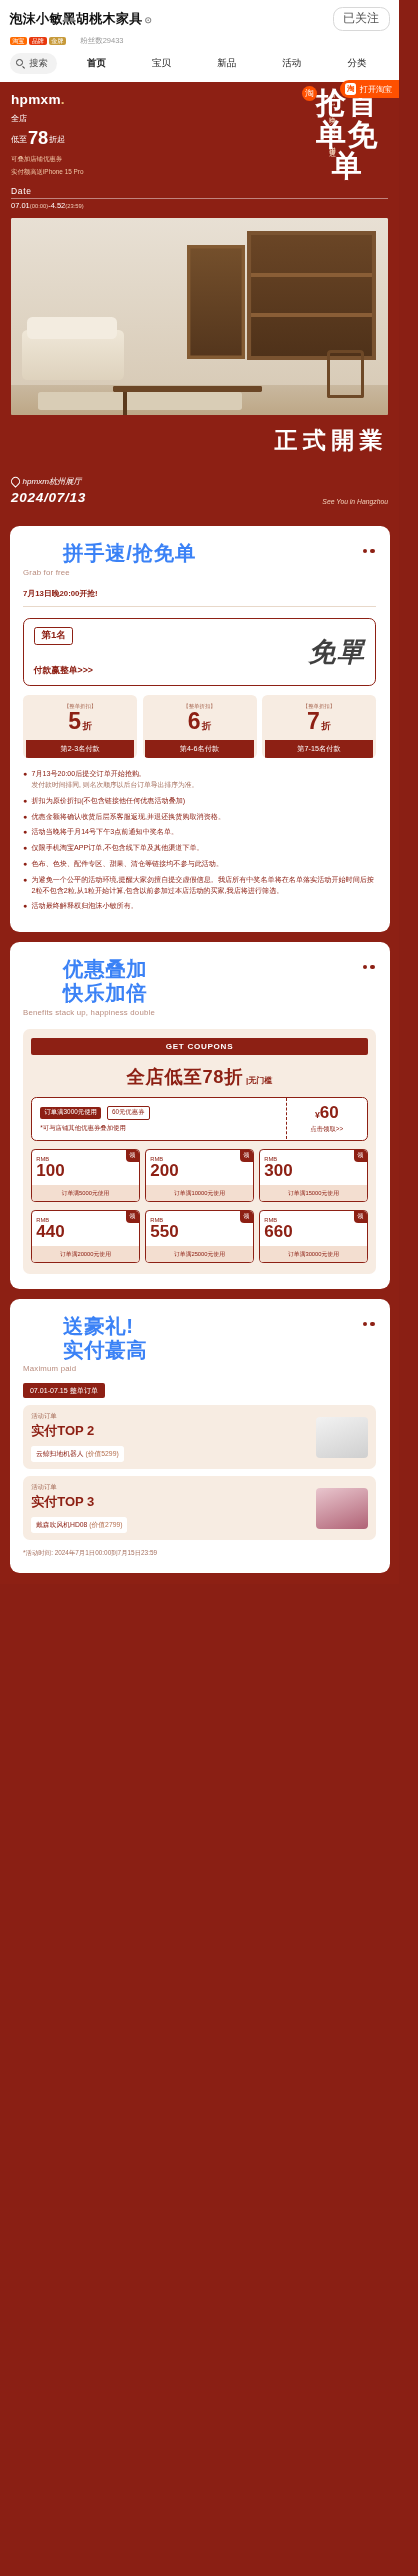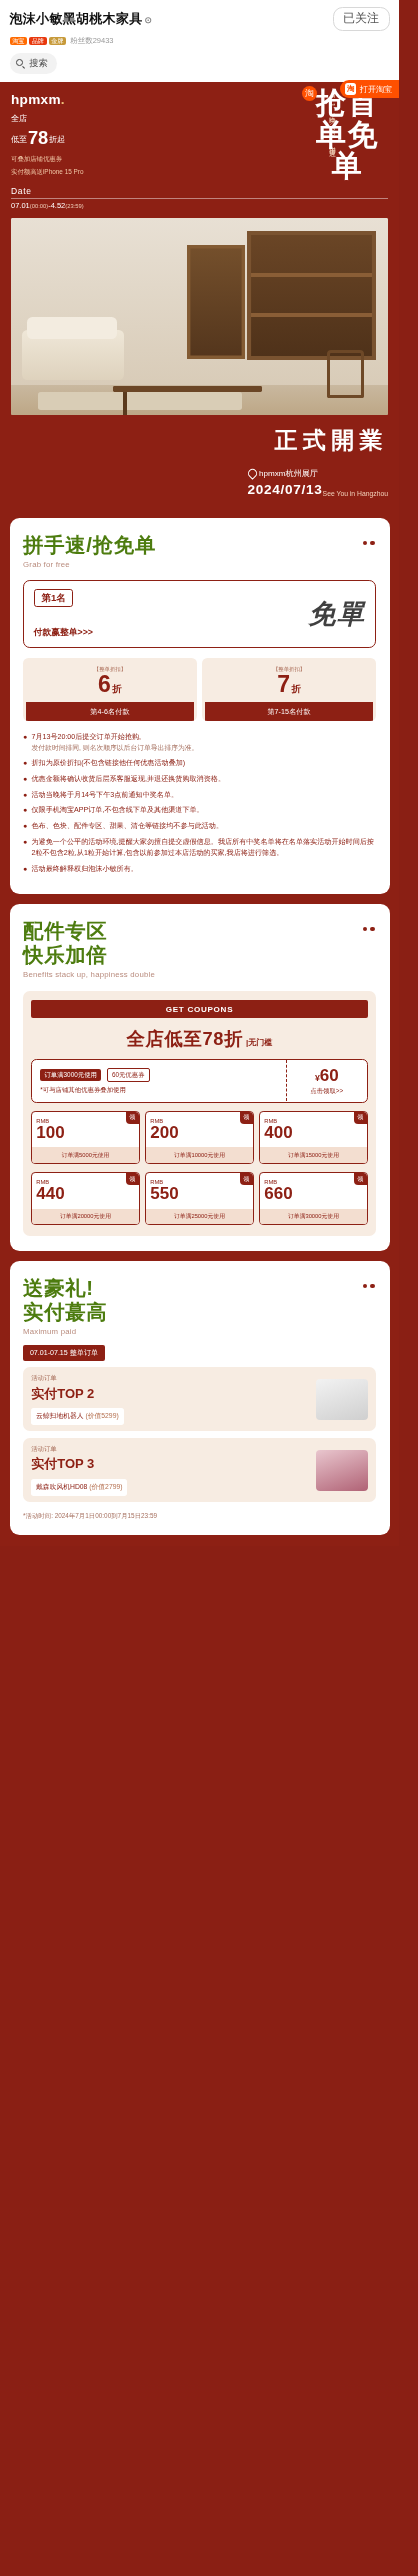--- a/index.html
+++ b/index.html
@@ -24,21 +24,21 @@
   .followbtn {
     border: 0.7px solid #d8d8d8; border-radius: 9.5px;
     padding: 2.7px 9.5px; font-size: 12px; color: #555; background: #fff;
   }
   .shopmeta { display: flex; align-items: center; margin-top: 4.8px; }
   .badges { display: flex; gap: 2px; }
   .badge { font-size: 6.1px; color: #fff; border-radius: 2px; padding: 1.4px 2.7px; line-height: 1; }
   .b-orange { background: #ff6a00; }
   .b-red { background: #e8380d; }
   .b-gold { background: #c79a3a; }
-  .fans { font-size: 7.5px; color: #999; margin-left: 4px; }
+  .fans { font-size: 7.5px; color: #999; margin-left: 14px; }
 
   
   .nav {
     background: #fff; display: flex; align-items: center;
     padding: 6.8px 9.5px 8.1px 9.5px; gap: 0;
   }
   .searchpill {
     display: flex; align-items: center; gap: 4.1px;
     background: #f2f2f2; border-radius: 11px; padding: 4.1px 9.5px 4.1px 6.8px;
     font-size: 9.2px; color: #444;
@@ -146,37 +146,38 @@
   .ph-rug {
     position: absolute; left: 27px; bottom: 5.4px; width: 204px; height: 17.6px;
     background: #d9cdb6; border-radius: 2.7px;
   }
 
   .hero-bottom { padding: 9.5px 11px 12.2px 11px; position: relative; }
   .hero-openbig {
     text-align: right; font-size: 23px; font-weight: bold; letter-spacing: 5.4px;
     font-family: "Liberation Serif", serif; color: #fff;
   }
-  .hero-foot { display: flex; align-items: flex-end; justify-content: flex-end; margin-top: 12px; }
+  .hero-foot { display: flex; align-items: flex-end; justify-content: space-between; margin-top: 20px; font-style: italic; }
   .hero-addr { font-size: 8.1px; color: #fff; display: flex; align-items: center; gap: 2.7px; }
   .hero-date2 { font-size: 13.6px; font-weight: bold; letter-spacing: 0.7px; margin-top: 2.7px; }
   .hero-en { font-size: 6.8px; color: #f3d2bb; text-align: right; }
   .pinsm {
     width: 8.8px; height: 8.8px; border: 1.1px solid #fff; border-radius: 50% 50% 50% 0;
     transform: rotate(-45deg); display: inline-block;
   }
 
   
   .card {
     background: #fff; margin: 9.5px 9.5px 0 9.5px; border-radius: 9.5px;
     padding: 15px 13.6px 15px 13.6px; color: #7b2015; position: relative;
   }
   .sec-title {
-    font-size: 20.4px; font-weight: bold; color: #4d7c0f; letter-spacing: 0.7px;
+    font-size: 20.4px; font-weight: bold; color: #3b82f6; letter-spacing: 0.7px;
     line-height: 1.18;
+    margin-left: 40px;
   }
   .sec-en { font-size: 7.8px; color: #b98c7e; margin-top: 2.7px; letter-spacing: 0.2px; }
   .dots { position: absolute; right: 15px; top: 23px; display: flex; gap: 3.4px; }
   .dots i { width: 4.1px; height: 4.1px; border-radius: 50%; background: #8d2014; display: block; }
 
   .subnote {
     margin-top: 11px; font-size: 7.8px; color: #8d2014; font-weight: bold;
     border-bottom: 1.4px solid #e8d8c9; padding-bottom: 6.8px;
   }
 
@@ -316,20 +317,27 @@
     </div>
   </div>
 
   <div class="nav">
     <div class="searchpill">
       <span class="magnifier">
           <i class="ring"></i>
           <i class="hdl"></i>
         </span>
       <span>搜索</span>
+    </div>
+    <div class="navitems">
+      <span class="navitem active">首页</span>
+      <span class="navitem">宝贝</span>
+      <span class="navitem">新品</span>
+      <span class="navitem">活动</span>
+      <span class="navitem">分类</span>
     </div>
   </div>
 
   <div class="openbar">
     <span class="tbicon">淘</span>
     <span>打开淘宝</span>
   </div>
 
   <div class="hero">
     <div class="hero-top">
@@ -382,32 +390,38 @@
     </div>
   </div>
 
   <div class="card">
     <div class="dots">
         <i></i>
         <i></i>
       </div>
     <div class="sec-title">拼手速/抢免单</div>
     <div class="sec-en">Grab for free</div>
+    <div class="subnote">7月13日晚20:00开抢!</div>
 
     <div class="rank1">
       <div class="r-left">
         <div class="r-no">第1名</div>
         <div class="r-txt">付款赢整单&gt;&gt;&gt;</div>
       </div>
       <div class="r-big">免單</div>
     </div>
 
     <div class="tiles">
       <div class="tile">
         <div class="t-sm">【整单折扣】</div>
+        <div><span class="t-num">5</span><span class="t-unit">折</span></div>
+        <div class="t-foot">第2-3名付款</div>
+      </div>
+      <div class="tile">
+        <div class="t-sm">【整单折扣】</div>
         <div><span class="t-num">6</span><span class="t-unit">折</span></div>
         <div class="t-foot">第4-6名付款</div>
       </div>
       <div class="tile">
         <div class="t-sm">【整单折扣】</div>
         <div><span class="t-num">7</span><span class="t-unit">折</span></div>
         <div class="t-foot">第7-15名付款</div>
       </div>
     </div>
 
@@ -445,21 +459,21 @@
           <span class="rtext">活动最终解释权归泡沫小敏所有。</span>
         </div>
     </div>
   </div>
 
   <div class="card">
     <div class="dots">
         <i></i>
         <i></i>
       </div>
-    <div class="sec-title">配件专区</div>
+    <div class="sec-title">优惠叠加</div>
     <div class="sec-title">快乐加倍</div>
     <div class="sec-en">Benefits stack up, happiness double</div>
 
     <div class="coupons-inner">
       <div class="getcoupons">GET COUPONS</div>
       <div class="storewide">
         <span class="sw-main">全店低至78折</span><span class="sw-sub">|无门槛</span>
       </div>
 
       <div class="bigcoupon">
@@ -483,21 +497,21 @@
         </div>
         <div class="ccell">
           <div class="c-tag">领</div>
           <div class="c-rmb">RMB</div>
           <div class="c-amt">200</div>
           <div class="c-foot">订单满10000元使用</div>
         </div>
         <div class="ccell">
           <div class="c-tag">领</div>
           <div class="c-rmb">RMB</div>
-          <div class="c-amt">400</div>
+          <div class="c-amt">300</div>
           <div class="c-foot">订单满15000元使用</div>
         </div>
       </div>
 
       <div class="cgrid">
         <div class="ccell">
           <div class="c-tag">领</div>
           <div class="c-rmb">RMB</div>
           <div class="c-amt">440</div>
           <div class="c-foot">订单满20000元使用</div>

